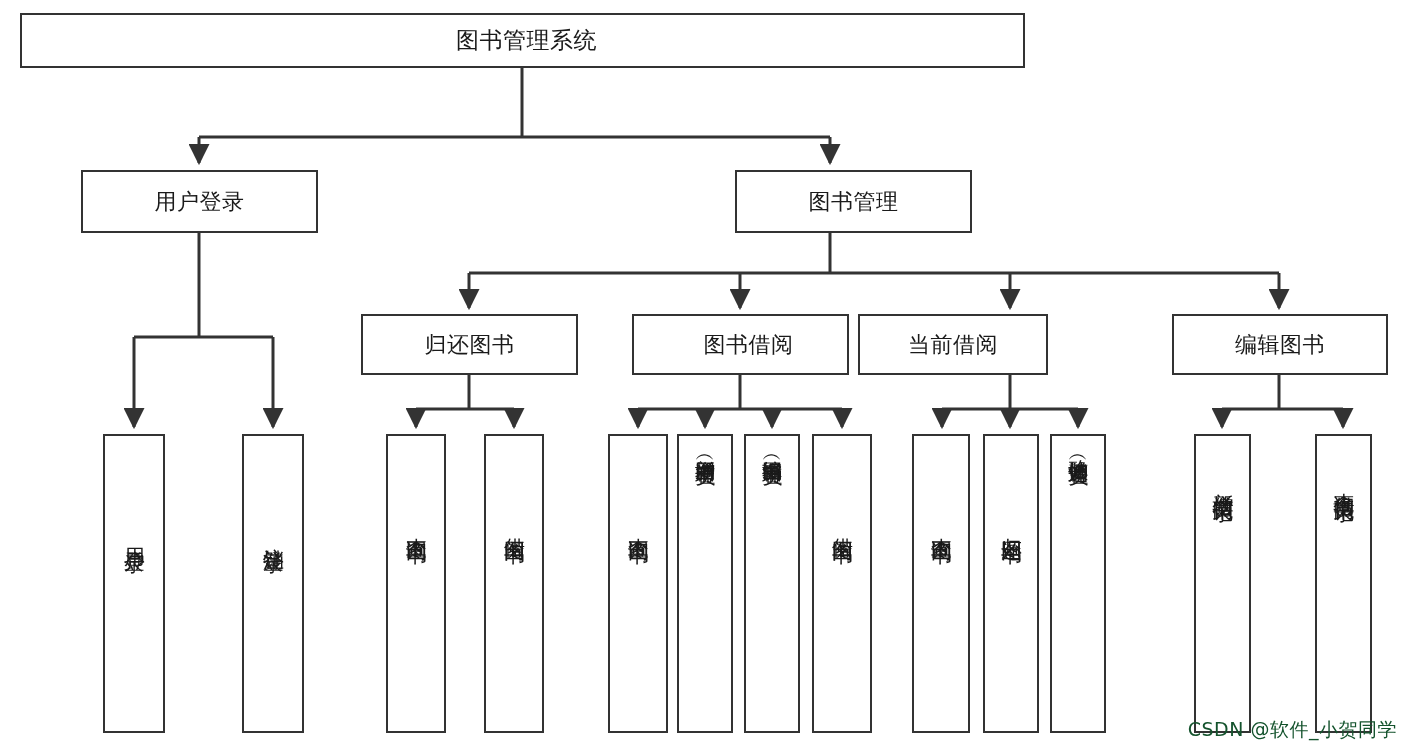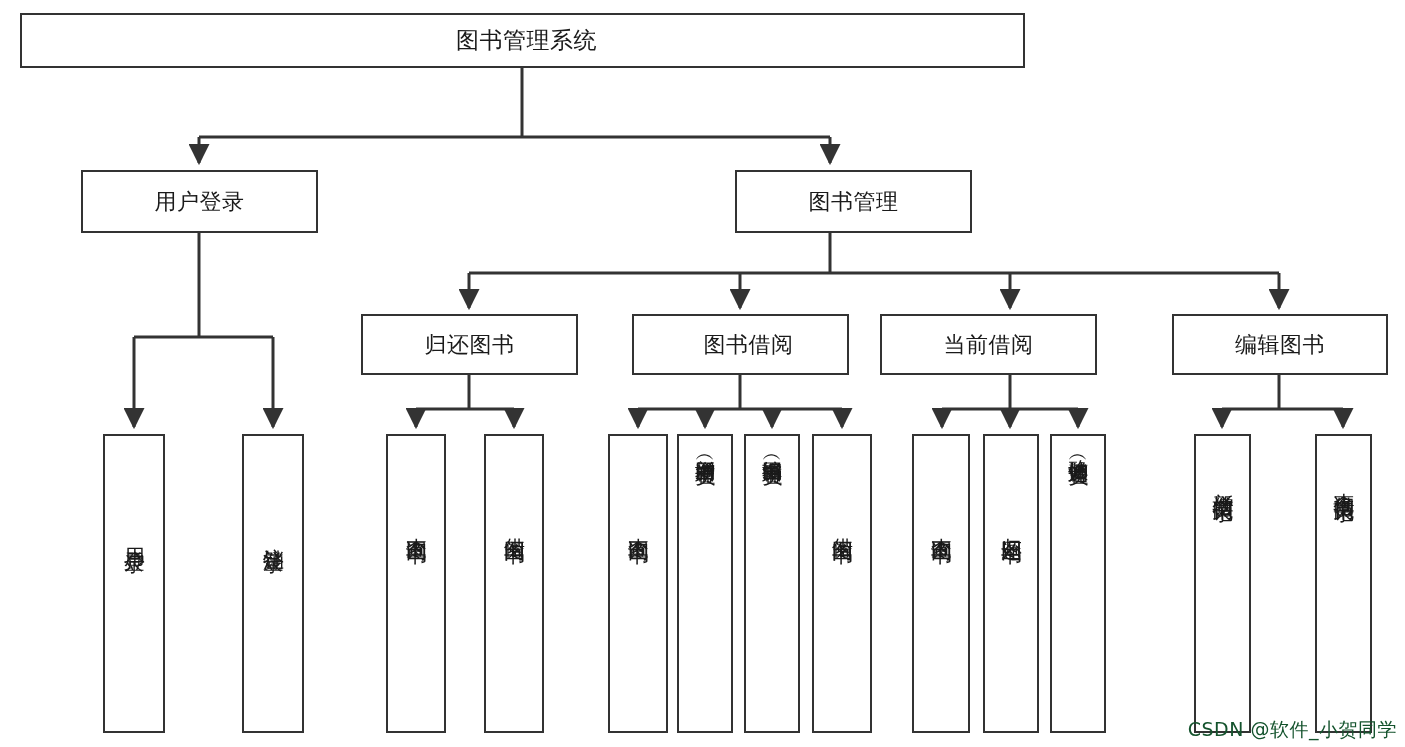--- a/index.html
+++ b/index.html
@@ -133,21 +133,21 @@
   <div class="node horiz" style="left:711px; top:170px; width:237px; height:63px;margin-left:24px;">
     <span class="lbl">图书管理</span>
   </div>
 
   <div class="node horiz" style="left:361px; top:314px; width:217px; height:61px;">
     <span class="lbl">归还图书</span>
   </div>
   <div class="node horiz" style="left:632px; top:314px; width:217px; height:61px;padding-left:16px;">
     <span class="lbl">图书借阅</span>
   </div>
-  <div class="node horiz" style="left:880px; top:314px; width:217px; height:61px;align-items:center;">
+  <div class="node horiz" style="left:858px; top:314px; width:190px; height:61px;align-items:center;">
     <span class="lbl">当前借阅</span>
   </div>
   <div class="node horiz" style="left:1172px; top:314px; width:216px; height:61px;">
     <span class="lbl">编辑图书</span>
   </div>
 
   <div class="node vert" style="left:103px; top:434px; width:62px; height:299px; padding-top:95px;">
     <span class="lbl">用户登录</span>
   </div>
   <div class="node vert" style="left:242px; top:434px; width:62px; height:299px; padding-top:95px;">

